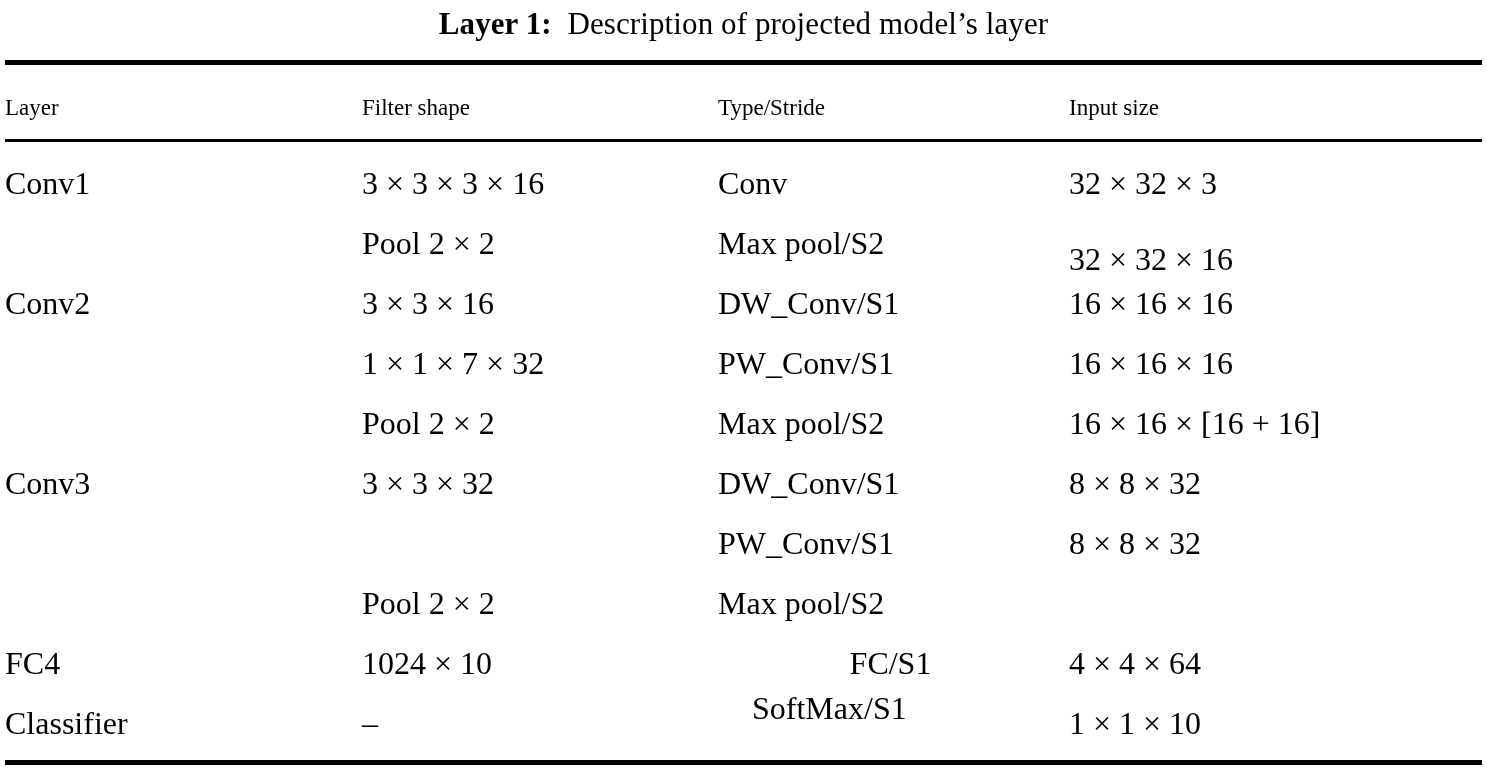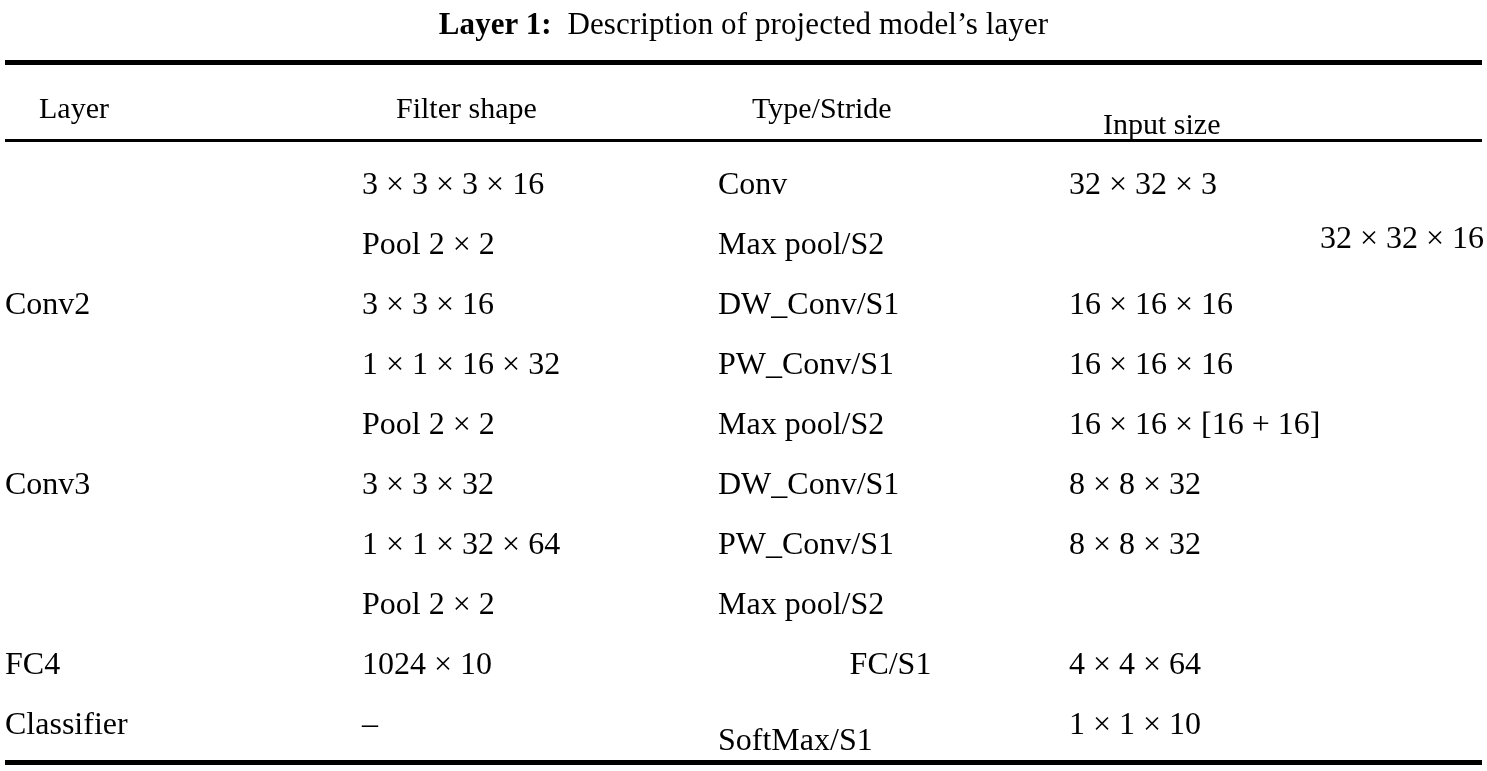--- a/index.html
+++ b/index.html
@@ -58,81 +58,81 @@
     position: absolute;
     font-size: 32px;
     line-height: 32px;
     white-space: nowrap;
   }
   .col-layer  { left: 5px;    width: 350px; }
   .col-filter { left: 362px;  width: 350px; }
   .col-type   { left: 718px;  width: 345px; }
   .col-input  { left: 1069px; width: 415px; }
 
-  .header-cell { font-size: 30px; margin-left: 34px; }
+  .header-cell { font-size: 23px; }
 </style>
 </head>
 <body>
 
 <div class="table-figure">
 
   <div class="caption">
     <span class="caption-label">Layer 1:</span><span class="caption-text">&nbsp; </span><span class="caption-text">Description of projected model’s layer</span>
   </div>
 
   <div class="rule rule-top"></div>
   <div class="rule rule-mid"></div>
   <div class="rule rule-bottom"></div>
 
   <div class="cell header-cell col-layer" style="top:92px;">Layer</div>
   <div class="cell header-cell col-filter" style="top:92px;">Filter shape</div>
   <div class="cell header-cell col-type" style="top:92px;">Type/Stride</div>
-  <div class="cell header-cell col-input" style="top:108px;">Input size</div>
+  <div class="cell header-cell col-input" style="top:92px;">Input size</div>
 
+  <div class="cell col-layer" style="top:167px;">Conv1</div>
   <div class="cell col-filter" style="top:167px;">3 × 3 × 3 × 16</div>
   <div class="cell col-type" style="top:167px;">Conv</div>
   <div class="cell col-input" style="top:167px;">32 × 32 × 3</div>
 
   <div class="cell col-layer" style="top:227px;"></div>
   <div class="cell col-filter" style="top:227px;">Pool 2 × 2</div>
   <div class="cell col-type" style="top:227px;">Max pool/S2</div>
-  <div class="cell col-input" style="top:221px;text-align:right;">32 × 32 × 16</div>
+  <div class="cell col-input" style="top:243px;">32 × 32 × 16</div>
 
   <div class="cell col-layer" style="top:287px;">Conv2</div>
   <div class="cell col-filter" style="top:287px;">3 × 3 × 16</div>
   <div class="cell col-type" style="top:287px;">DW_Conv/S1</div>
   <div class="cell col-input" style="top:287px;">16 × 16 × 16</div>
 
   <div class="cell col-layer" style="top:347px;"></div>
-  <div class="cell col-filter" style="top:347px;">1 × 1 × 16 × 32</div>
+  <div class="cell col-filter" style="top:347px;">1 × 1 × 7 × 32</div>
   <div class="cell col-type" style="top:347px;">PW_Conv/S1</div>
   <div class="cell col-input" style="top:347px;">16 × 16 × 16</div>
 
   <div class="cell col-layer" style="top:407px;"></div>
   <div class="cell col-filter" style="top:407px;">Pool 2 × 2</div>
   <div class="cell col-type" style="top:407px;">Max pool/S2</div>
   <div class="cell col-input" style="top:407px;">16 × 16 × [16 + 16]</div>
 
   <div class="cell col-layer" style="top:467px;">Conv3</div>
   <div class="cell col-filter" style="top:467px;">3 × 3 × 32</div>
   <div class="cell col-type" style="top:467px;">DW_Conv/S1</div>
   <div class="cell col-input" style="top:467px;">8 × 8 × 32</div>
 
   <div class="cell col-layer" style="top:527px;"></div>
-  <div class="cell col-filter" style="top:527px;">1 × 1 × 32 × 64</div>
   <div class="cell col-type" style="top:527px;">PW_Conv/S1</div>
   <div class="cell col-input" style="top:527px;">8 × 8 × 32</div>
 
   <div class="cell col-layer" style="top:587px;"></div>
   <div class="cell col-filter" style="top:587px;">Pool 2 × 2</div>
   <div class="cell col-type" style="top:587px;">Max pool/S2</div>
 
   <div class="cell col-layer" style="top:647px;">FC4</div>
   <div class="cell col-filter" style="top:647px;">1024 × 10</div>
   <div class="cell col-type" style="top:647px;text-align:center;">FC/S1</div>
   <div class="cell col-input" style="top:647px;">4 × 4 × 64</div>
 
   <div class="cell col-layer" style="top:707px;">Classifier</div>
   <div class="cell col-filter" style="top:707px;">–</div>
-  <div class="cell col-type" style="top:723px;">SoftMax/S1</div>
+  <div class="cell col-type" style="top:692px;margin-left:34px;">SoftMax/S1</div>
   <div class="cell col-input" style="top:707px;">1 × 1 × 10</div>
 
 </div>
 
 </body></html>

